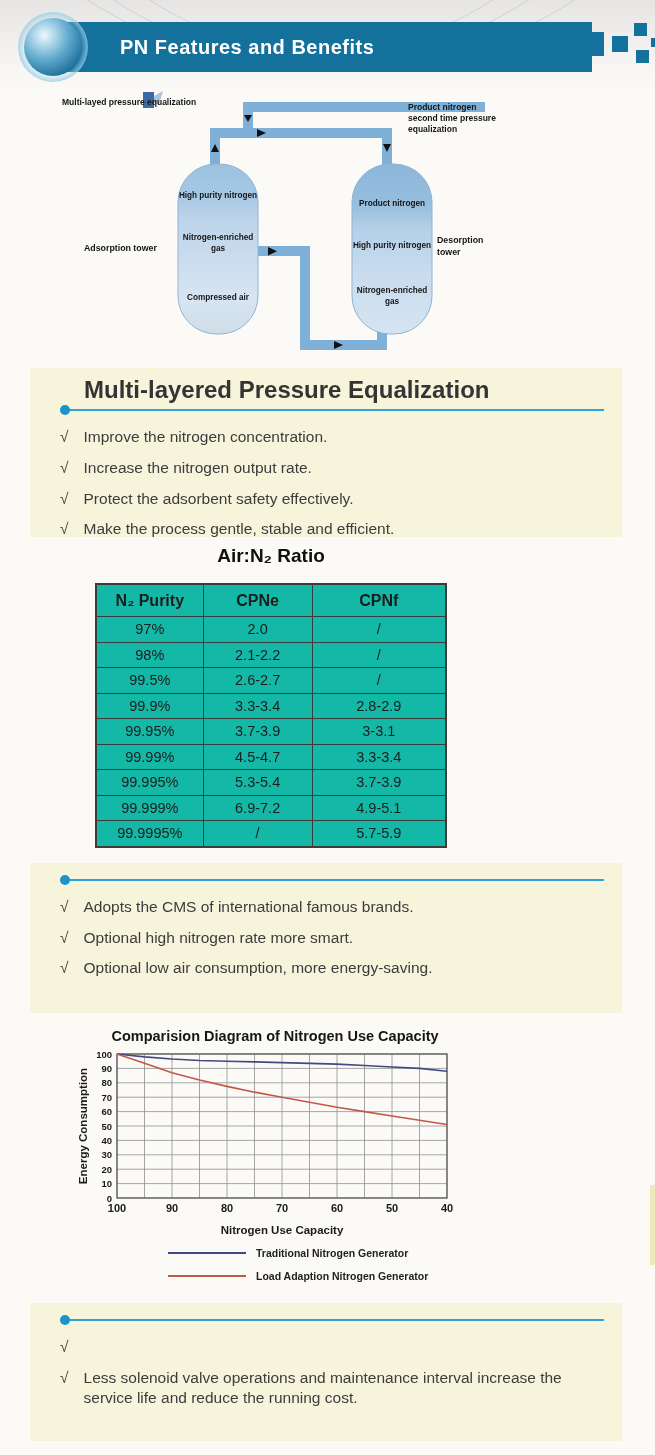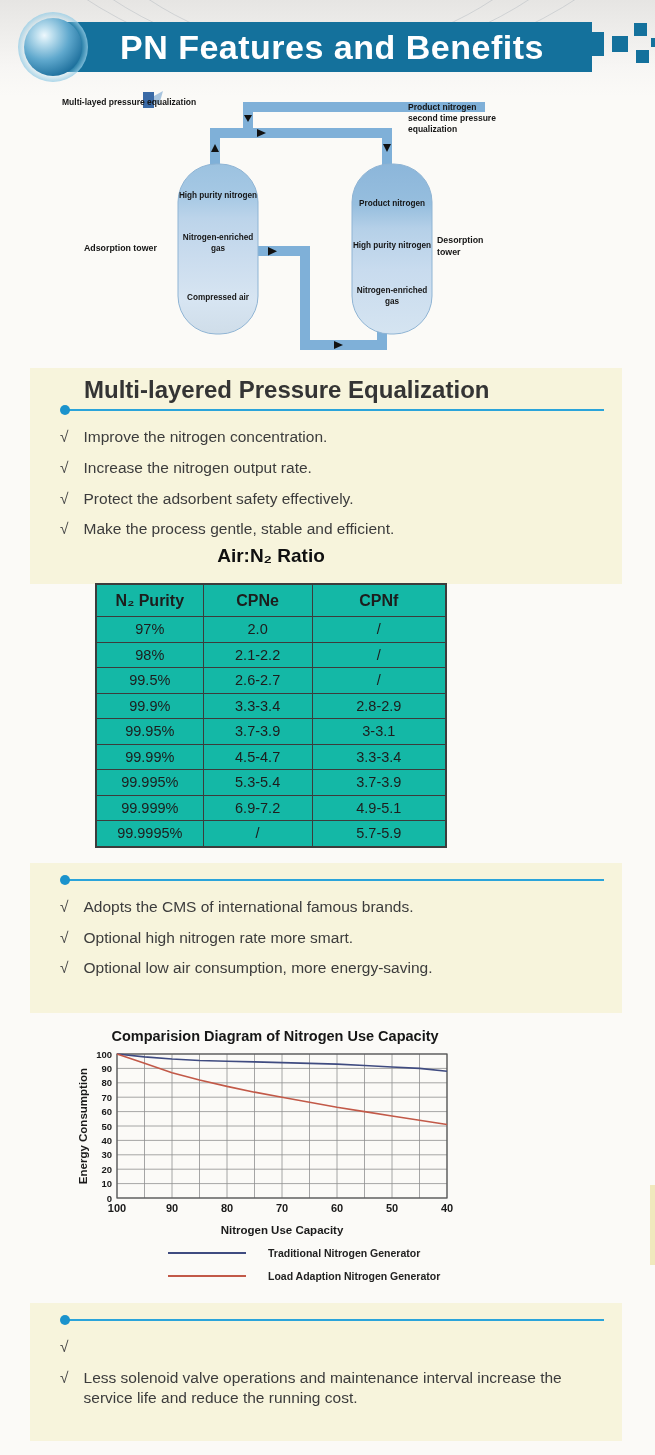--- a/index.html
+++ b/index.html
@@ -10,21 +10,21 @@
   #swirl{position:absolute;left:0;top:0;width:655px;height:96px;overflow:hidden;
          background:linear-gradient(#e6e5e3,#f7f6f4 70%,#fbfaf7);}
   .arc{position:absolute;border:1.5px solid rgba(175,182,188,.45);border-radius:50%;}
   .arc1{width:900px;height:900px;left:-120px;top:-830px;}
   .arc2{width:760px;height:760px;left:-60px;top:-700px;}
   .arc3{width:620px;height:620px;left:10px;top:-570px;}
 
   
   #banner{position:absolute;left:58px;top:22px;width:534px;height:50px;background:#14719c;}
   #banner .title{display:block;line-height:50px;padding-left:62px;color:#ffffff;
-                 font-size:34px;font-weight:bold;letter-spacing:.5px;white-space:nowrap;}
+                 font-size:20px;font-weight:bold;letter-spacing:.5px;white-space:nowrap;}
   #sphere-halo{position:absolute;left:18px;top:12px;width:70px;height:70px;border-radius:50%;
                background:radial-gradient(circle at 50% 50%, rgba(150,205,230,0) 55%, rgba(150,205,230,.75) 70%, rgba(150,205,230,0) 78%);}
   #sphere{position:absolute;left:24px;top:18px;width:58px;height:58px;border-radius:50%;
           background:radial-gradient(circle at 35% 30%, #eef8fd 0%, #bfe0ef 14%, #5fa8cd 45%, #1d6f9c 78%, #0e5680 100%);}
   .sq{position:absolute;background:#14719c;}
 
   
   #diagram{position:absolute;left:0;top:88px;}
   .dlab{font-weight:bold;fill:#151515;}
 
@@ -50,21 +50,21 @@
   .colp{width:106px}.cole{width:110px}.colf{width:136px}
 
   
   #chart-title{position:absolute;left:75px;top:1028px;width:400px;text-align:center;
                font-size:14.5px;font-weight:bold;color:#161616;}
   #chart-svg{position:absolute;left:75px;top:1048px;}
   .tick{font:bold 9.5px "Liberation Sans",sans-serif;fill:#1a1a1a;}
   .xtick{font:bold 11px "Liberation Sans",sans-serif;fill:#1a1a1a;}
   .axlab{font:bold 11.5px "Liberation Sans",sans-serif;fill:#1a1a1a;}
   #chart-legend{position:absolute;left:168px;top:1247px;}
-  .legend-row{display:flex;align-items:center;gap:22px;margin-bottom:11px;}
+  .legend-row{display:flex;align-items:center;gap:10px;margin-bottom:11px;}
   .legend-line{display:inline-block;width:78px;height:1.5px;}
   .legend-text{font-size:10.5px;font-weight:bold;color:#222;}
 
   #sliver{position:absolute;left:650px;top:1185px;width:5px;height:80px;background:#f0e9bd;}
 </style>
 </head>
 <body>
 
 <div id="page">
 
@@ -148,21 +148,21 @@
       <text x="218" y="212" class="dlab" font-size="8.2">Compressed air</text>
     </g>
     <g text-anchor="middle">
       <text x="392" y="118" class="dlab" font-size="8.2">Product nitrogen</text>
       <text x="392" y="160" class="dlab" font-size="8.2">High purity nitrogen</text>
       <text x="392" y="205" class="dlab" font-size="8.2">Nitrogen-enriched</text>
       <text x="392" y="216" class="dlab" font-size="8.2">gas</text>
     </g>
   </svg>
 
-  <div class="section" style="top:368px;height:216px;">
+  <div class="section" style="top:368px;height:169px;">
     <div class="heading">Multi-layered Pressure Equalization</div>
     <div class="rule">
         <span class="dot"></span>
       </div>
     <div class="bullets">
         <div class="bullet">
           <span class="check">√</span>
           <span>Improve the nitrogen concentration.</span>
         </div>
         <div class="bullet">

